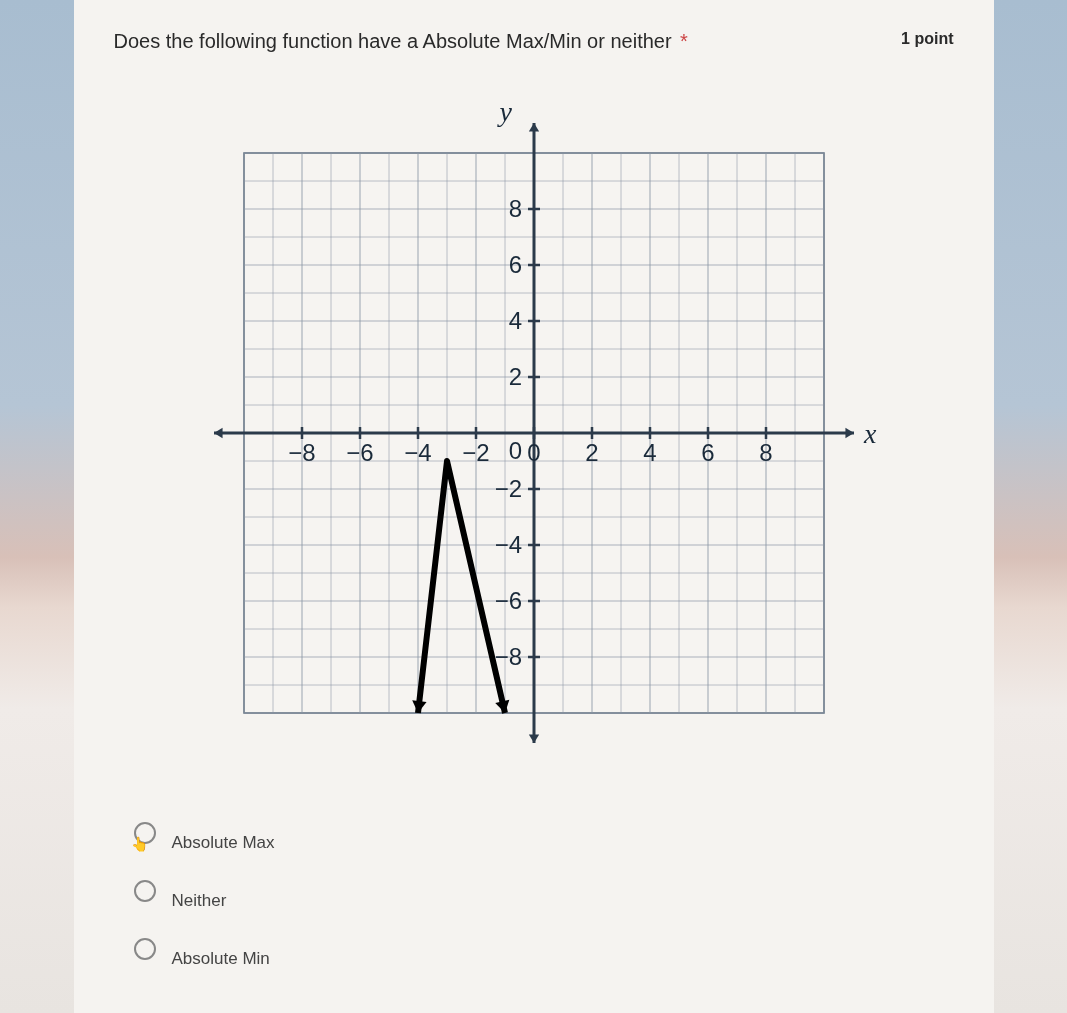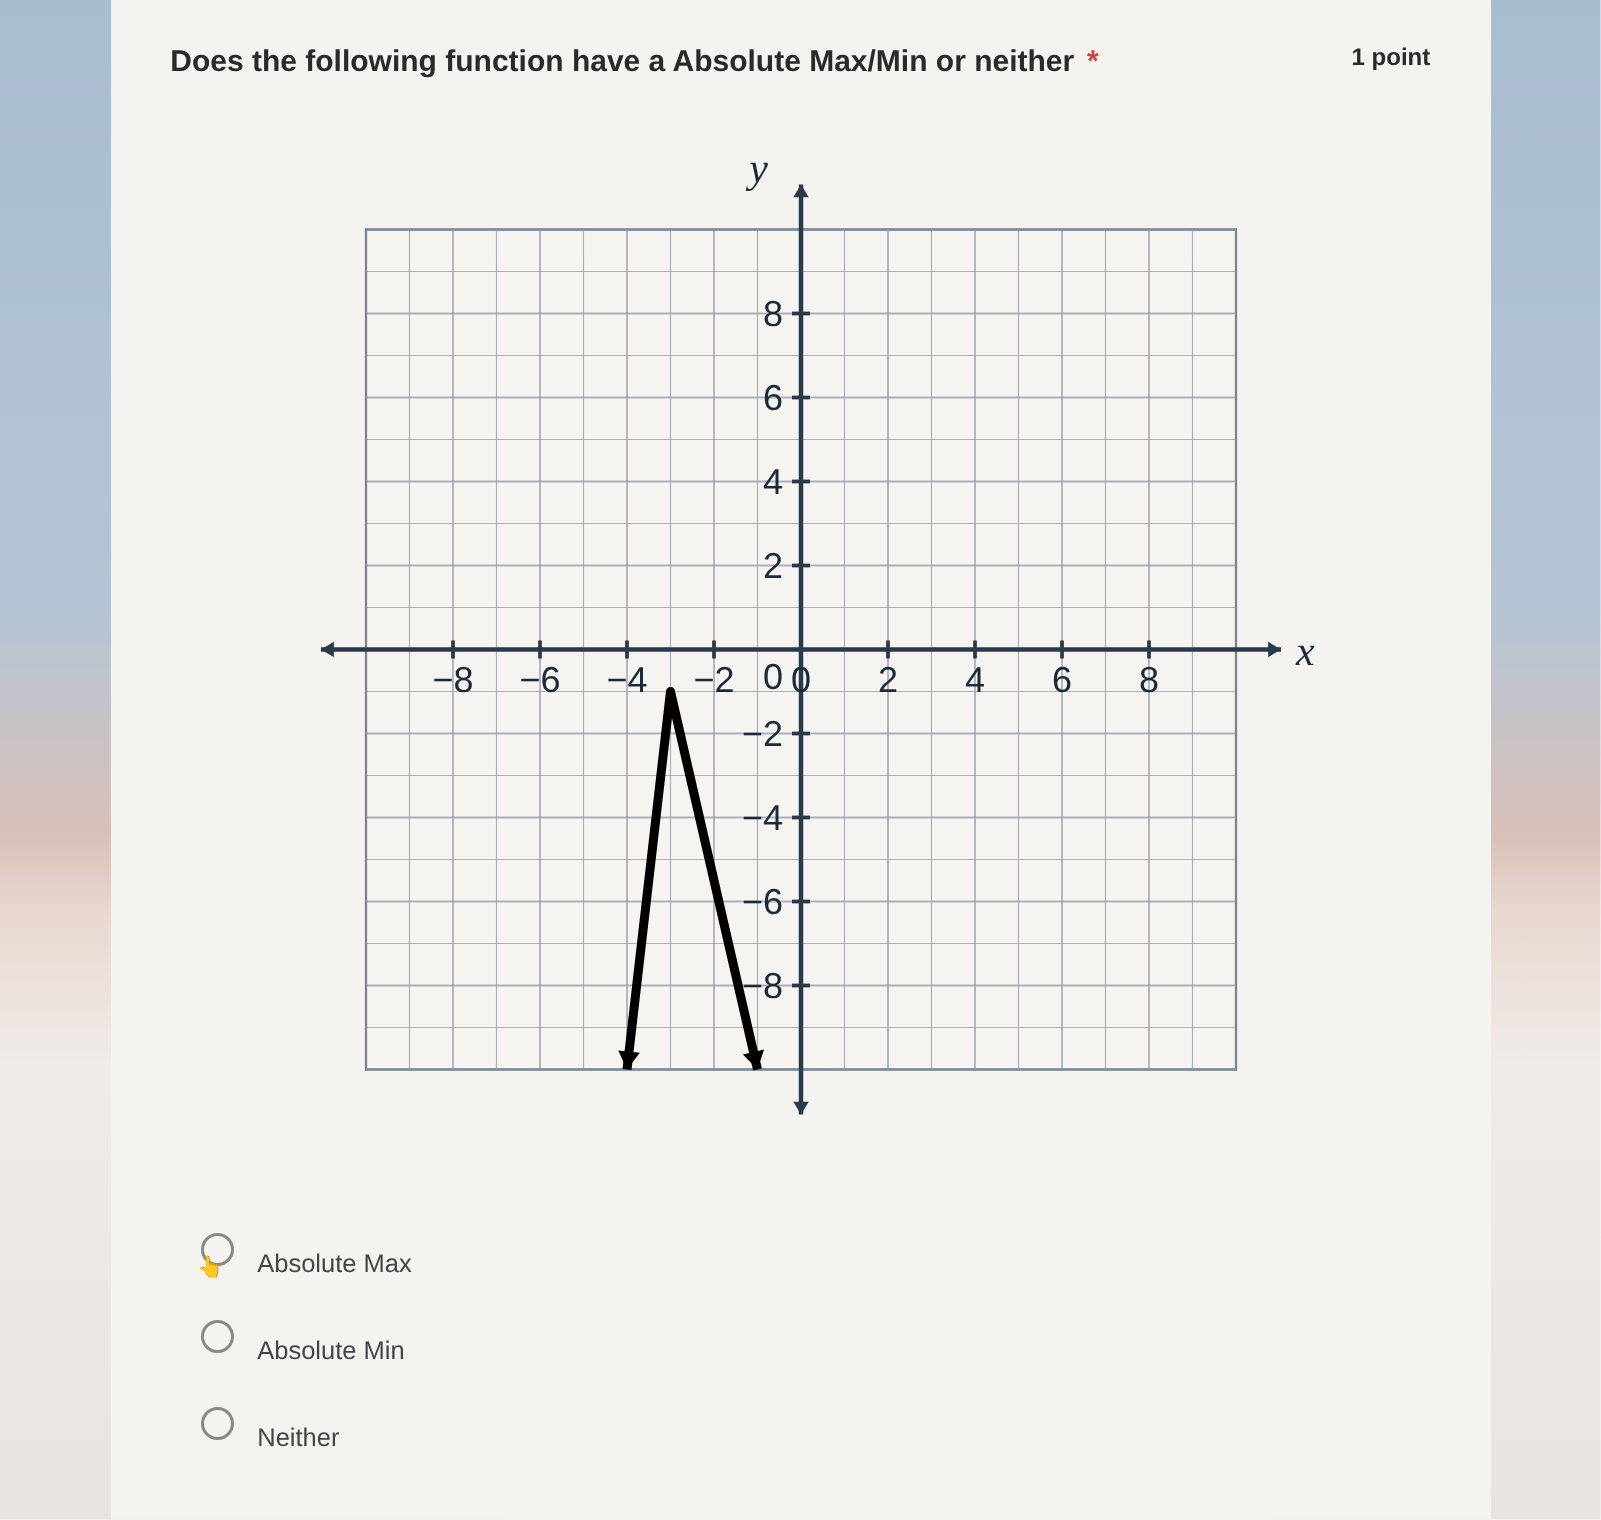--- a/index.html
+++ b/index.html
@@ -20,21 +20,21 @@
     position: relative;
   }
   .question-header {
     display: flex;
     justify-content: space-between;
     align-items: flex-start;
     margin-bottom: 40px;
   }
   .question-text {
     font-size: 20px;
-    font-weight: bold;
+    font-weight: normal;
     color: #2a2a2a;
   }
   .required {
     color: #c44;
     margin-left: 4px;
   }
   .points {
     font-size: 16px;
     font-weight: bold;
     color: #2a2a2a;
@@ -187,20 +187,20 @@
 
   <div class="options">
     <div class="option">
       <div class="radio">
         <span class="hand-icon">👆</span>
       </div>
       <span class="option-label">Absolute Max</span>
     </div>
     <div class="option">
       <div class="radio"></div>
-      <span class="option-label">Absolute Min</span>
+      <span class="option-label">Neither</span>
     </div>
     <div class="option">
       <div class="radio"></div>
-      <span class="option-label">Neither</span>
+      <span class="option-label">Absolute Min</span>
     </div>
   </div>
 </div>
 
 </body></html>

